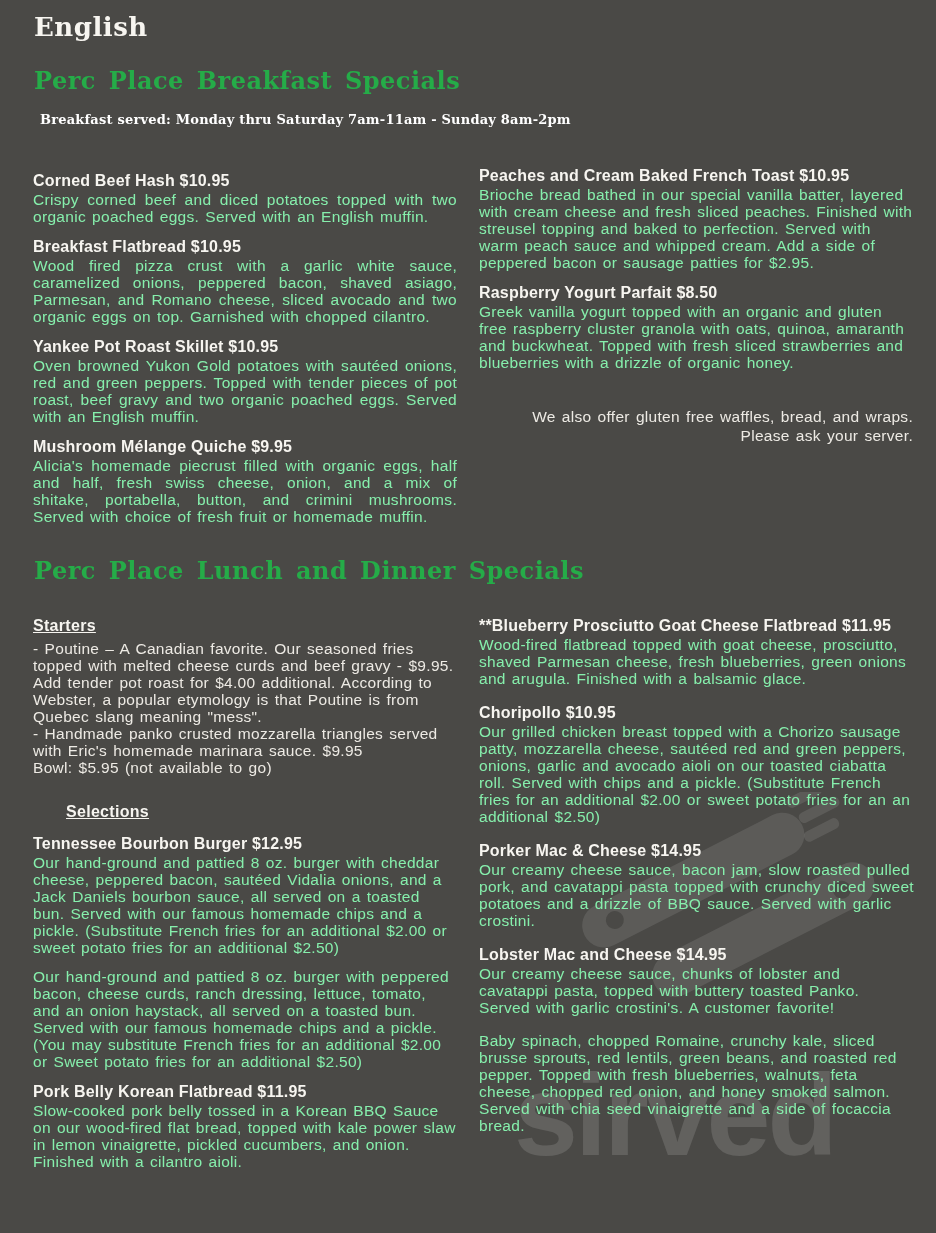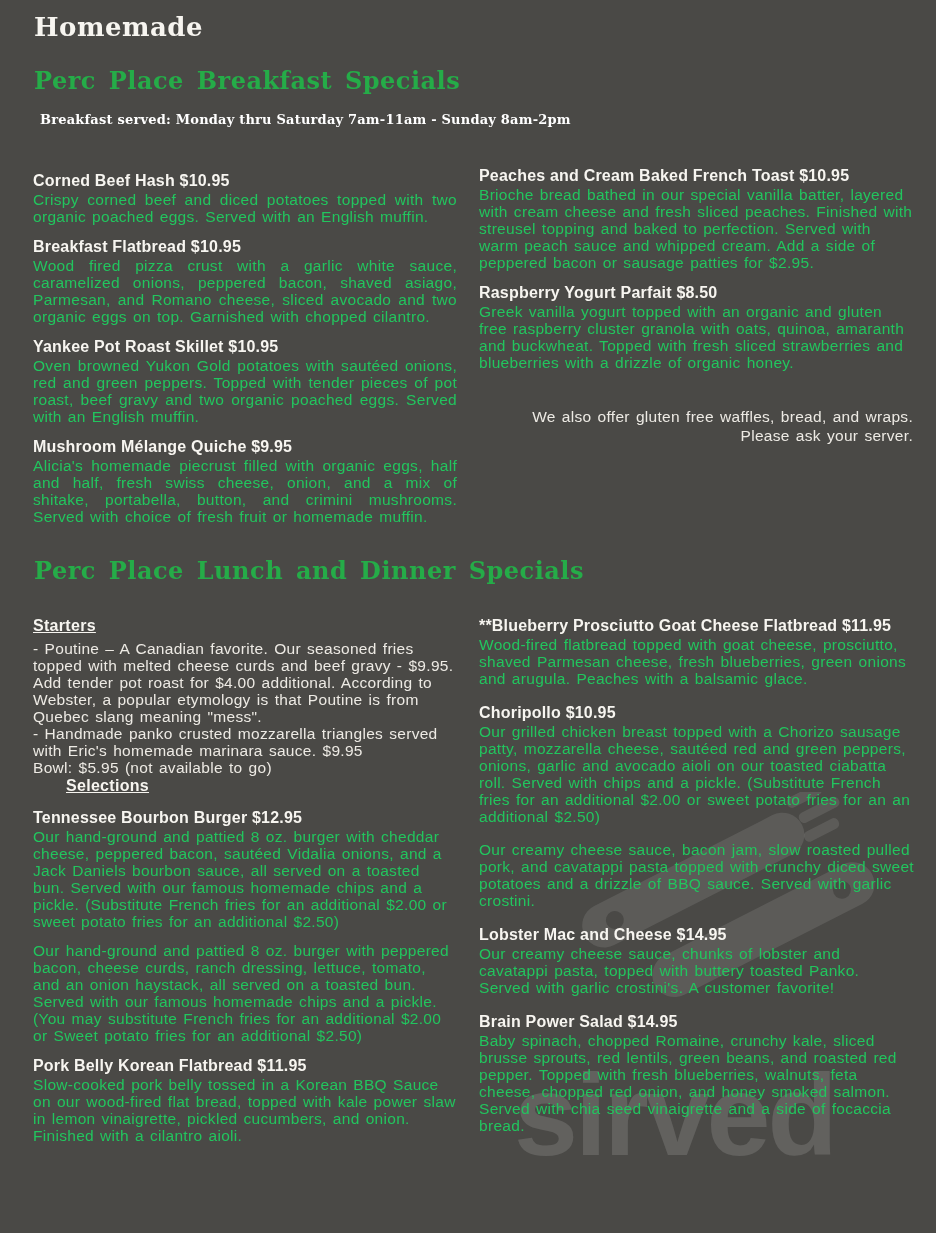--- a/index.html
+++ b/index.html
@@ -37,30 +37,30 @@
   .lu-left {left:33px;top:616px;width:424px;}
   .lu-right{left:479px;top:616px;width:436px;}
 
   .item{margin-bottom:12px;}
   .lu-right .item{margin-bottom:16px;}
   .item-title{
     font-weight:bold;font-size:16px;line-height:20px;
     color:#f7f5f0;letter-spacing:.2px;
   }
   .item-desc{
-    font-size:15.5px;line-height:17px;color:#22c55e;
+    font-size:15.5px;line-height:17px;color:#86efac;
     letter-spacing:.3px;word-spacing:1.5px;
   }
   .justify .item-desc{text-align:justify;}
 
   .sub-heading{
     font-weight:bold;font-size:16px;line-height:20px;color:#f7f5f0;
     text-decoration:underline;letter-spacing:.3px;margin-bottom:4px;
   }
-  .starters-list{}
+  .starters-list{margin-bottom:26px;}
   .starter-line{
     font-size:15.5px;line-height:17px;color:#edeae4;
     letter-spacing:.3px;word-spacing:1.5px;
   }
   .sel-heading{margin-bottom:12px;margin-left:33px;}
   .gluten-note{
     margin-top:36px;font-size:15.5px;line-height:19px;color:#edeae4;
     letter-spacing:.3px;word-spacing:1.5px;text-align:right;
   }
 
@@ -85,21 +85,21 @@
       <circle cx="42" cy="74" r="9" fill="#4a4946"></circle>
       <rect x="48" y="128" width="244" height="44" rx="22" fill="rgba(255,255,255,0.10)"></rect>
       <circle cx="258" cy="150" r="9" fill="#4a4946"></circle>
     </g>
   </svg>
   <div class="wm-text">sirved</div>
 </div>
 
 <div class="layer-content">
 
-  <div class="page-title">Homemade</div>
+  <div class="page-title">English</div>
 
   <div class="section-heading heading-breakfast">Perc Place Breakfast Specials</div>
   <div class="served-note">Breakfast served: Monday thru Saturday 7am-11am - Sunday 8am-2pm</div>
 
   <div class="col bk-left justify">
     <div class="item">
       <div class="item-title"><span>Corned Beef Hash</span> <span>$10.95</span></div>
       <div class="item-desc">Crispy corned beef and diced potatoes topped with two organic poached eggs. Served with an English muffin.</div>
     </div>
     <div class="item">
@@ -147,32 +147,32 @@
     </div>
     <div class="item">
       <div class="item-title"><span>Pork Belly Korean Flatbread</span> <span>$11.95</span></div>
       <div class="item-desc">Slow-cooked pork belly tossed in a Korean BBQ Sauce on our wood-fired flat bread, topped with kale power slaw in lemon vinaigrette, pickled cucumbers, and onion. Finished with a cilantro aioli.</div>
     </div>
   </div>
 
   <div class="col lu-right">
     <div class="item">
       <div class="item-title"><span>**Blueberry Prosciutto Goat Cheese Flatbread</span> <span>$11.95</span></div>
-      <div class="item-desc">Wood-fired flatbread topped with goat cheese, prosciutto, shaved Parmesan cheese, fresh blueberries, green onions and arugula. Peaches with a balsamic glace.</div>
+      <div class="item-desc">Wood-fired flatbread topped with goat cheese, prosciutto, shaved Parmesan cheese, fresh blueberries, green onions and arugula. Finished with a balsamic glace.</div>
     </div>
     <div class="item">
       <div class="item-title"><span>Choripollo</span> <span>$10.95</span></div>
       <div class="item-desc">Our grilled chicken breast topped with a Chorizo sausage patty, mozzarella cheese, sautéed red and green peppers, onions, garlic and avocado aioli on our toasted ciabatta roll. Served with chips and a pickle. (Substitute French fries for an additional $2.00 or sweet potato fries for an an additional $2.50)</div>
     </div>
     <div class="item">
+      <div class="item-title"><span>Porker Mac &amp; Cheese</span> <span>$14.95</span></div>
       <div class="item-desc">Our creamy cheese sauce, bacon jam, slow roasted pulled pork, and cavatappi pasta topped with crunchy diced sweet potatoes and a drizzle of BBQ sauce. Served with garlic crostini.</div>
     </div>
     <div class="item">
       <div class="item-title"><span>Lobster Mac and Cheese</span> <span>$14.95</span></div>
       <div class="item-desc">Our creamy cheese sauce, chunks of lobster and cavatappi pasta, topped with buttery toasted Panko. Served with garlic crostini's. A customer favorite!</div>
     </div>
     <div class="item">
-      <div class="item-title"><span>Brain Power Salad</span> <span>$14.95</span></div>
       <div class="item-desc">Baby spinach, chopped Romaine, crunchy kale, sliced brusse sprouts, red lentils, green beans, and roasted red pepper. Topped with fresh blueberries, walnuts, feta cheese, chopped red onion, and honey smoked salmon. Served with chia seed vinaigrette and a side of focaccia bread.</div>
     </div>
   </div>
 
 </div>
 
 </body></html>

